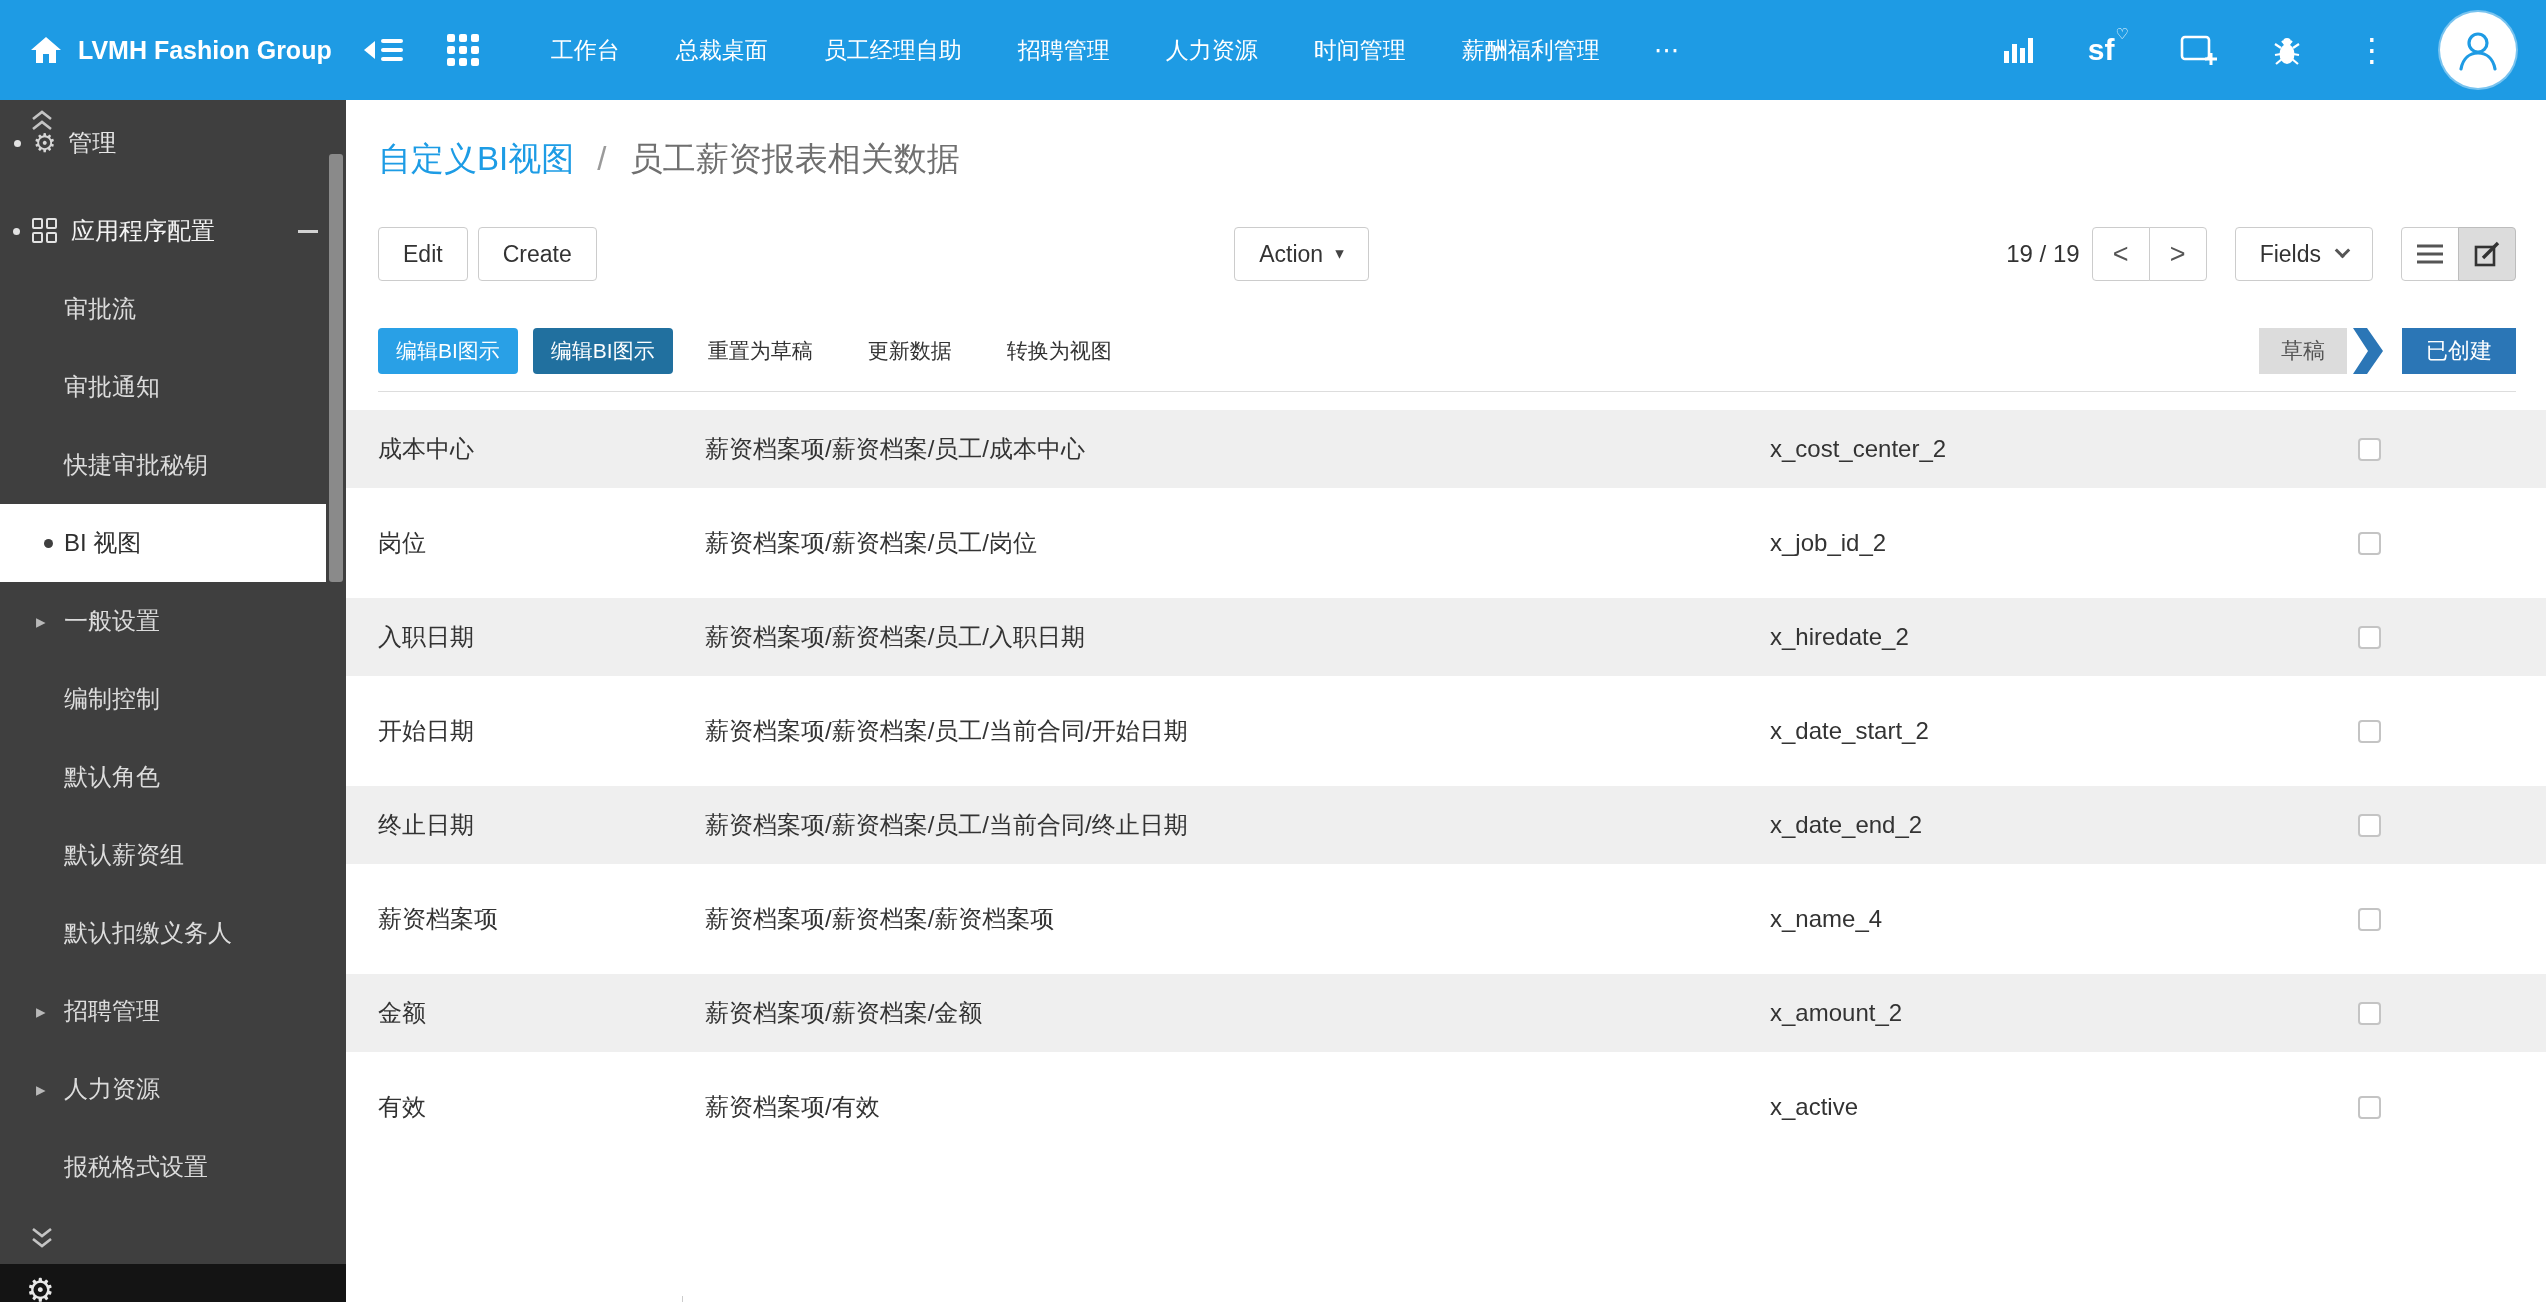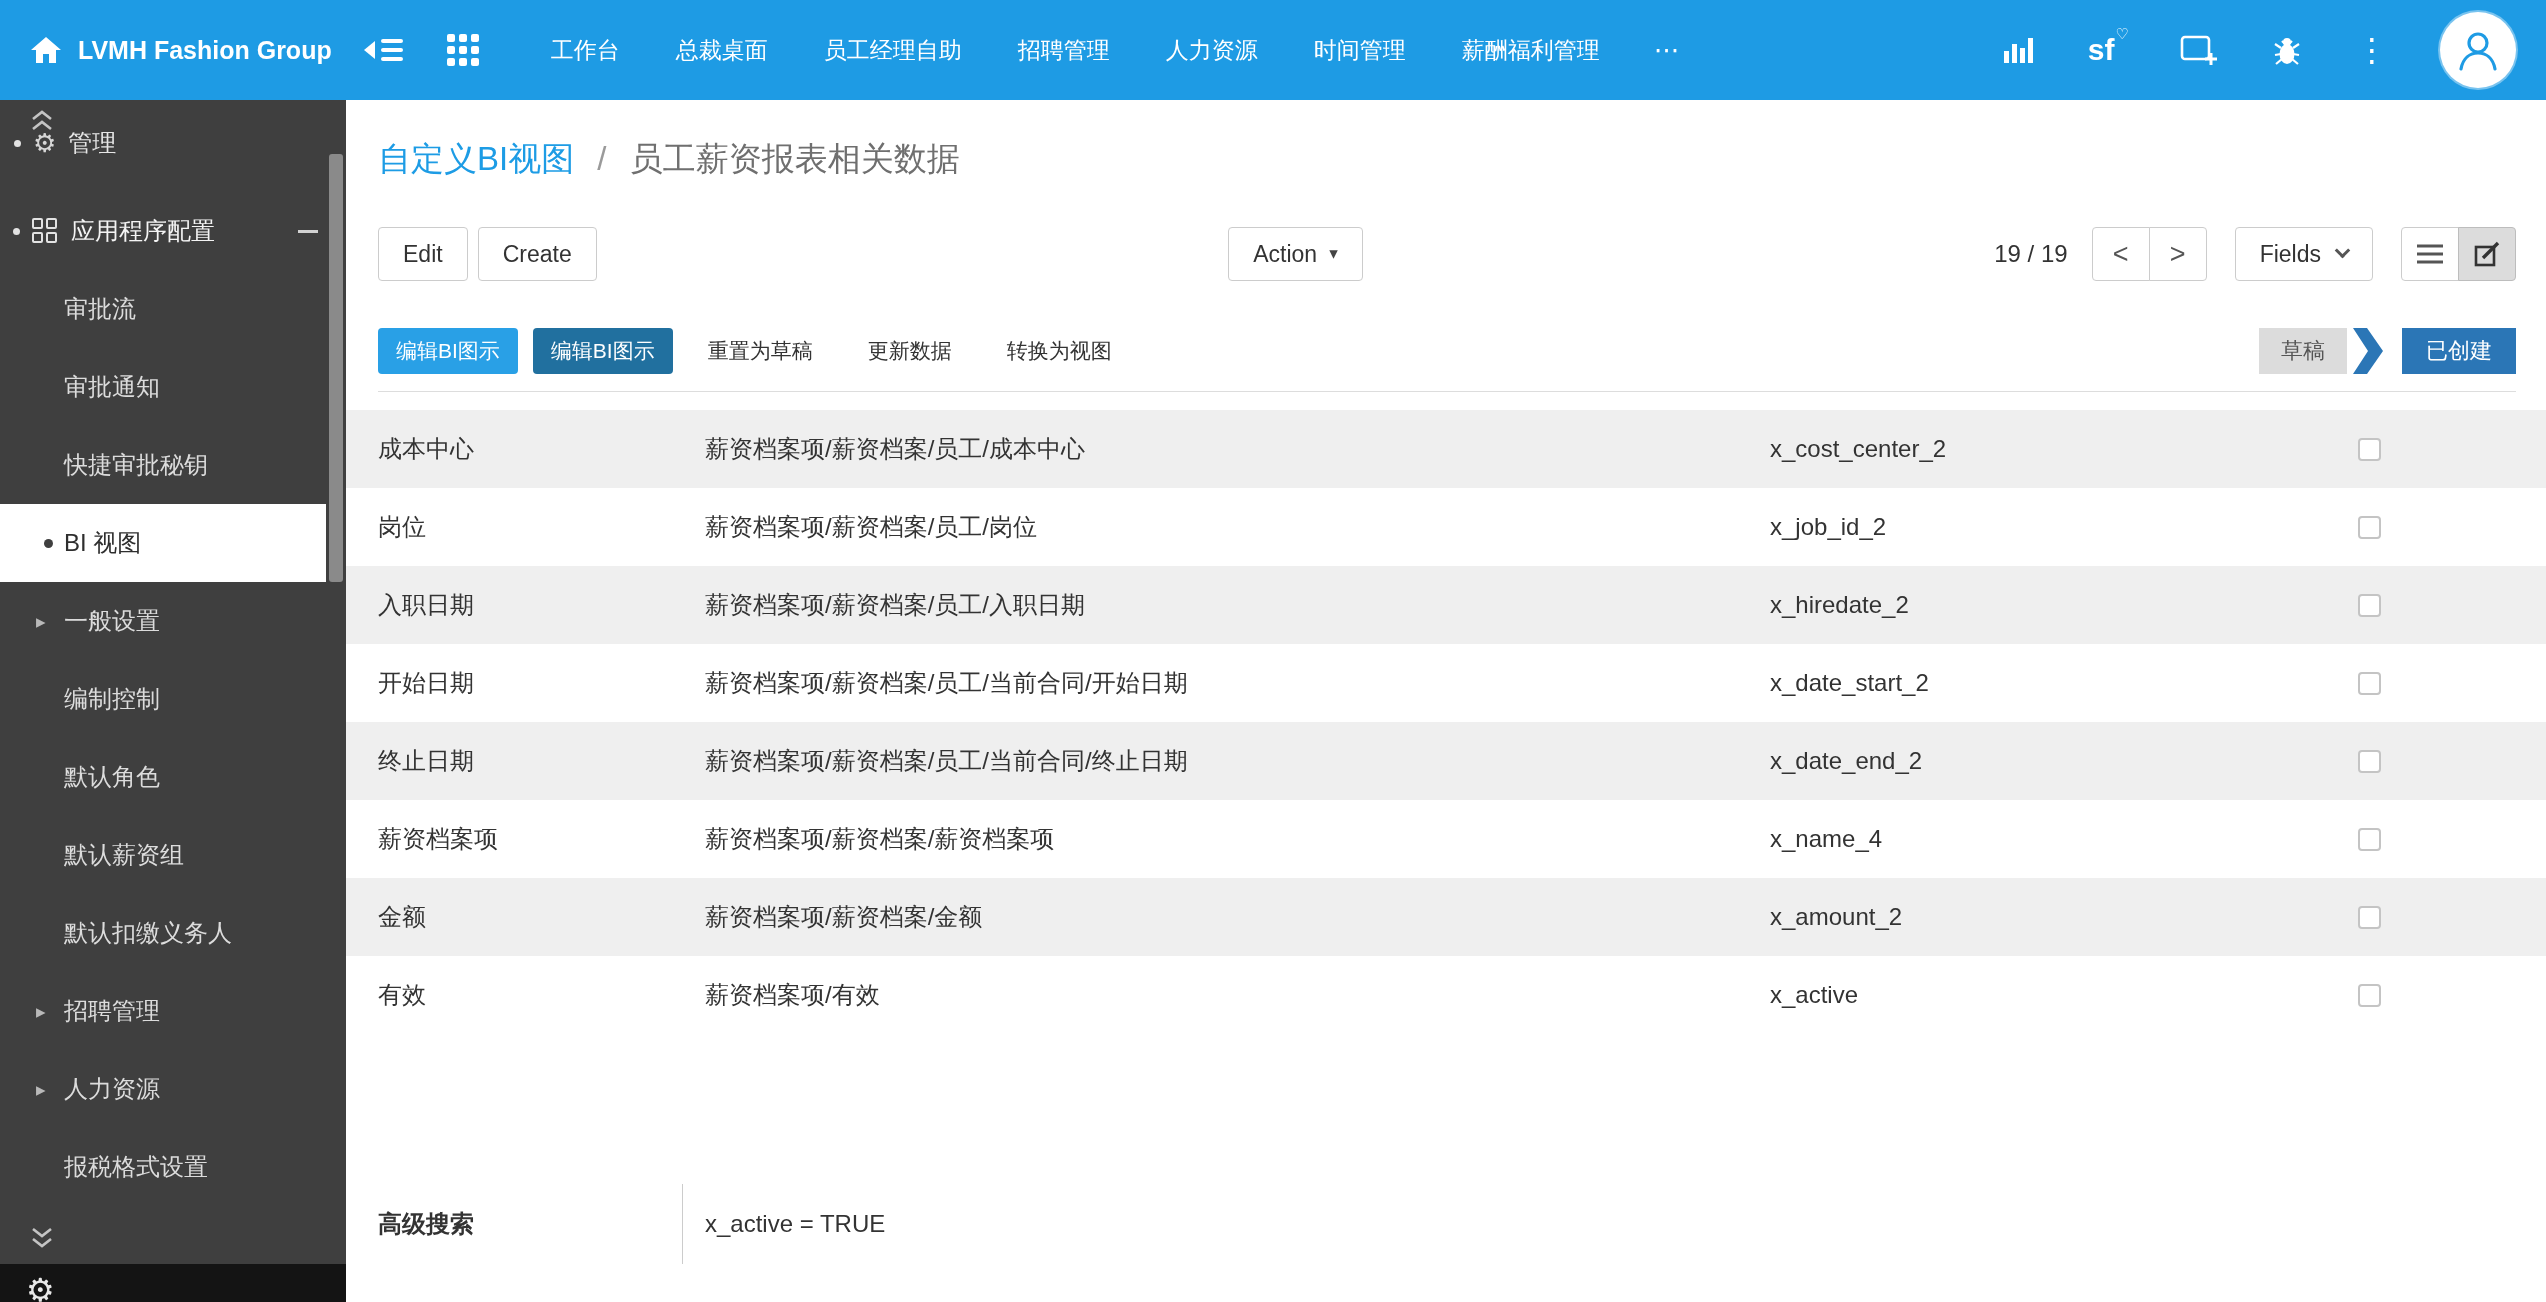--- a/index.html
+++ b/index.html
@@ -59,21 +59,21 @@
   .breadcrumb .parent { color:var(--accent,#1d9ce5); cursor:pointer; text-decoration:none; }
   .breadcrumb .sep { color:#9a9a9a; margin:0 14px; }
   .breadcrumb .cur { color:#6f6f6f; }
 
   .controls { display:flex; align-items:center; margin:44px 30px 0 32px; height:56px; }
   .btn { font-family:inherit; font-size:23px; color:#333; background:#fff; border:1px solid #ccc; border-radius:4px; height:54px; line-height:52px; padding:0 24px; cursor:pointer; white-space:nowrap; }
   .btn + .btn { margin-left:10px; }
   .spacer { flex:1 1 auto; }
   .action-btn { display:flex; align-items:center; gap:12px; }
   .caret { font-size:17px; color:#444; }
-  .pager-count { font-size:24px; color:#333; margin-right:24px; white-space:nowrap; }
+  .pager-count { font-size:24px; color:#333; margin-right:12px; white-space:nowrap; }
   .pager-btns { display:flex; }
   .pager-btns .pbtn { width:58px; padding:0; text-align:center; font-size:27px; color:#555; background:#fff; border:1px solid #ccc; height:54px; line-height:50px; cursor:pointer; font-family:inherit; }
   .pager-btns .pbtn:first-child { border-radius:4px 0 0 4px; }
   .pager-btns .pbtn:last-child { border-radius:0 4px 4px 0; margin-left:-1px; }
   .fields-btn { margin-left:28px; display:flex; align-items:center; gap:16px; }
   .chev-down { width:11px; height:11px; border-right:3px solid #555; border-bottom:3px solid #555; transform:rotate(45deg); margin-top:-8px; }
   .switcher { display:flex; margin-left:28px; }
   .sw-btn { width:58px; height:54px; background:#fff; border:1px solid #ccc; display:flex; align-items:center; justify-content:center; cursor:pointer; }
   .sw-btn:first-child { border-radius:4px 0 0 4px; }
   .sw-btn:last-child { border-radius:0 4px 4px 0; margin-left:-1px; }
@@ -84,21 +84,21 @@
   .fbtn { font-family:inherit; font-size:21px; height:46px; line-height:46px; padding:0 18px; border:none; border-radius:4px; cursor:pointer; white-space:nowrap; }
   .fbtn.primary { background:var(--primary_button,#29a0e6); color:#fff; }
   .fbtn.dark { background:var(--dark_button,#21709f); color:#fff; }
   .fbtn.plain { background:transparent; color:#333; padding:0 20px; }
   .status { margin-left:auto; display:flex; align-items:center; height:46px; font-size:22px; }
   .st-draft { background:#dcdcdc; color:#555; line-height:46px; padding:0 22px; cursor:pointer; }
   .st-arrow { margin-left:6px; display:block; }
   .st-created { background:var(--status_created,#2b76b6); color:#fff; line-height:46px; padding:0 24px; cursor:pointer;margin-left:19px; }
 
   .table { margin-top:18px; }
-  .trow { display:grid; grid-template-columns:327px 1065px 588px auto; align-items:center; height:78px; padding-left:32px; font-size:24px; color:#333; }
+  .trow { display:grid; grid-template-columns:327px 1065px 588px auto; align-items:center; height:78px; padding-left:32px; font-size:24px; color:#333;margin-top:16px; }
   .trow:nth-child(odd) { background:var(--row_stripe,#efefef); }
   .cell { white-space:nowrap; overflow:hidden; }
   .cb { width:23px; height:23px; border:2px solid #c4c4c4; border-radius:4px; background:#fff; display:block; cursor:pointer; }
 
   .advanced { display:flex; align-items:center; margin:150px 0 0 32px; height:80px; }
   .adv-label { font-weight:bold; font-size:24px; width:304px; }
   .adv-divider { width:1px; height:80px; background:#ccc; }
   .adv-value { font-size:24px; color:#333; margin-left:22px; }
 
   svg { display:block; }

